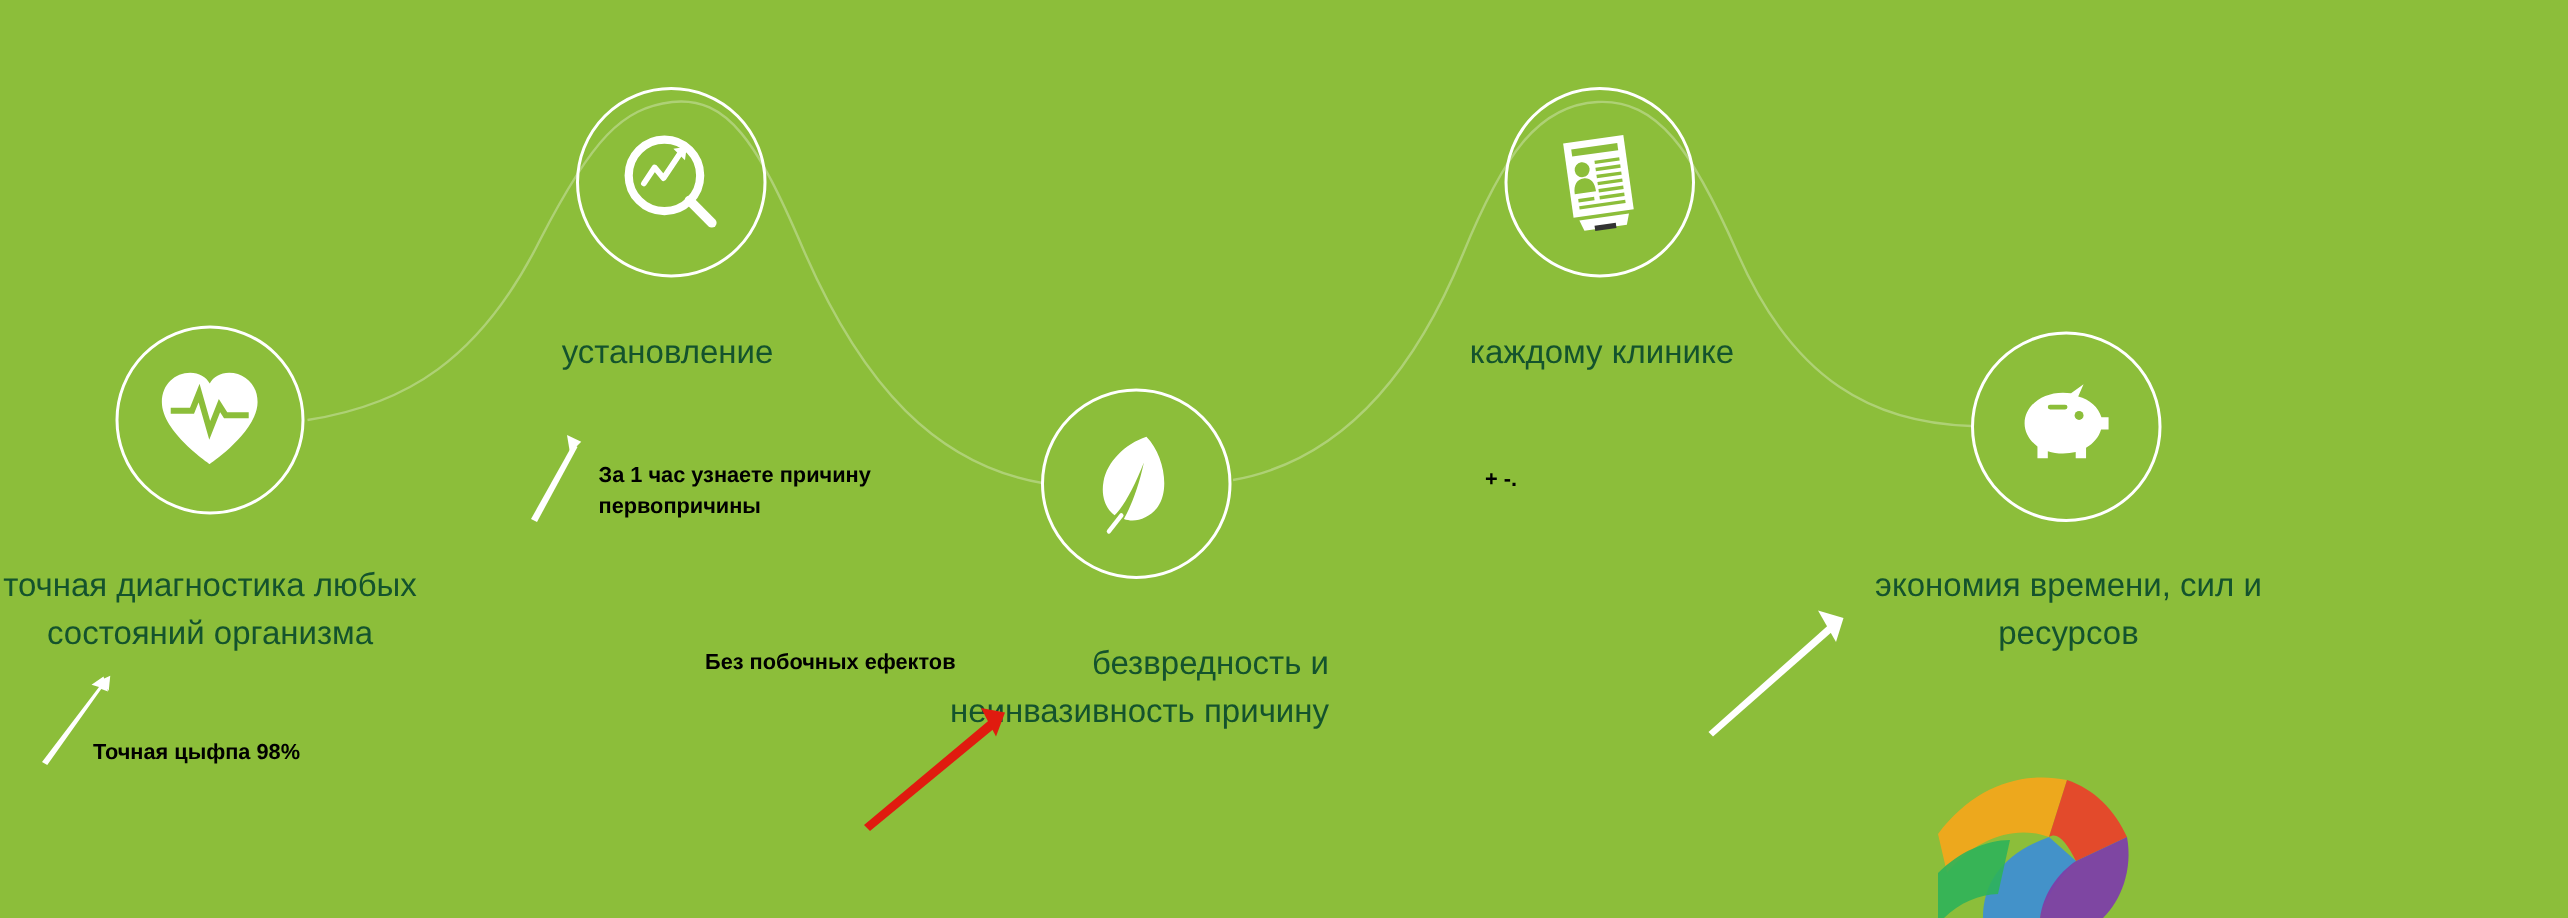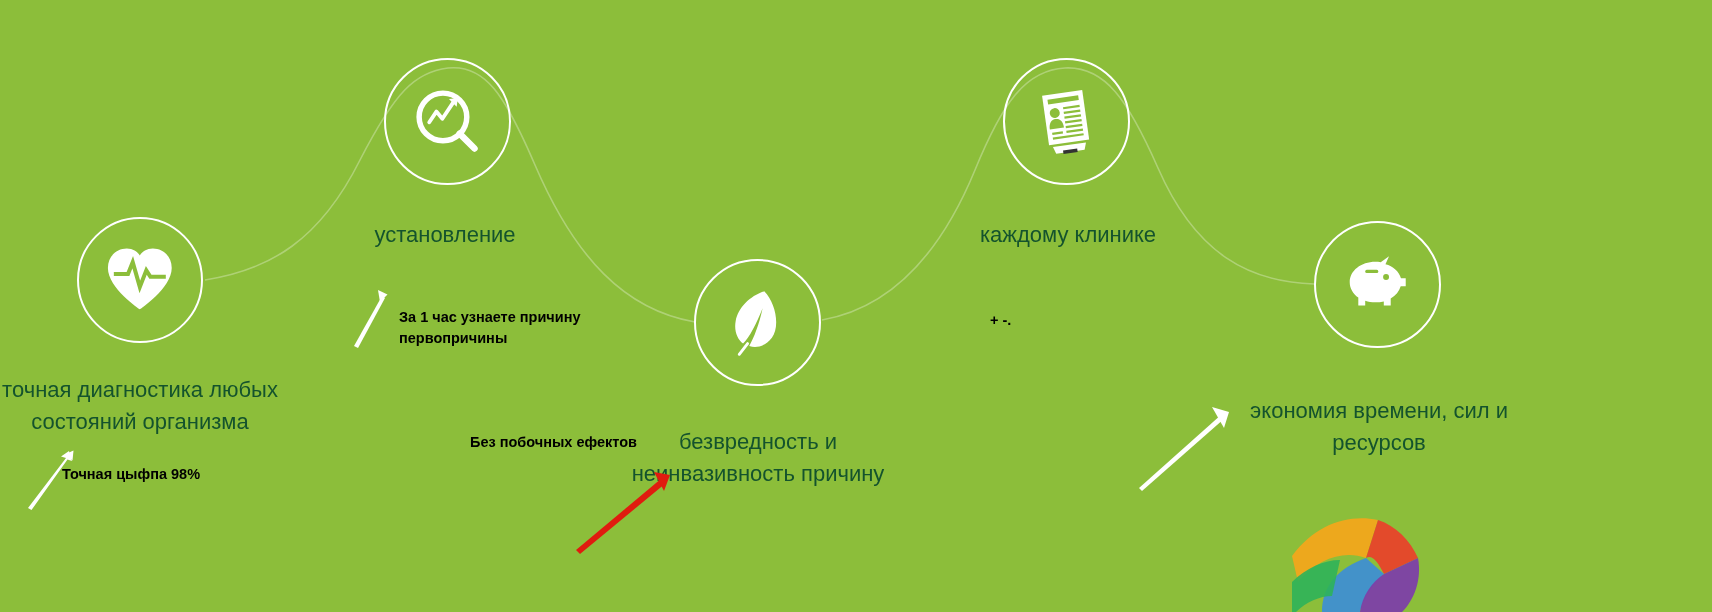--- a/index.html
+++ b/index.html
@@ -142,35 +142,35 @@
 
   <div class="label" style="left:-8px; top:374px; width:296px;">
     <div>точная диагностика любых</div>
     <div>состояний организма</div>
   </div>
 
   <div class="label" style="left:296px; top:219px; width:298px;">
     <div>установление</div>
   </div>
 
-  <div class="label" style="left:630px; top:426px; width:256px;">
+  <div class="label" style="left:630px; top:426px; width:256px;text-align:right;">
     <div>безвредность и</div>
     <div>неинвазивность причину</div>
   </div>
 
   <div class="label" style="left:920px; top:219px; width:296px;">
     <div>каждому клинике</div>
   </div>
 
-  <div class="label" style="left:1234px; top:374px; width:290px;margin-top:21px;">
+  <div class="label" style="left:1234px; top:374px; width:290px;">
     <div>экономия времени, сил и</div>
     <div>ресурсов</div>
   </div>
 
-  <div class="note" style="left:62px; top:464px;">
+  <div class="note" style="left:62px; top:492px;">
     <div>Точная цыфпа 98%</div>
   </div>
 
   <div class="note clip2" style="left:399px; top:307px;">
     <div>За 1 час узнаете причину</div>
     <div>первопричины</div>
   </div>
 
   <div class="note" style="left:470px; top:432px;">
     <div>Без побочных ефектов</div>

